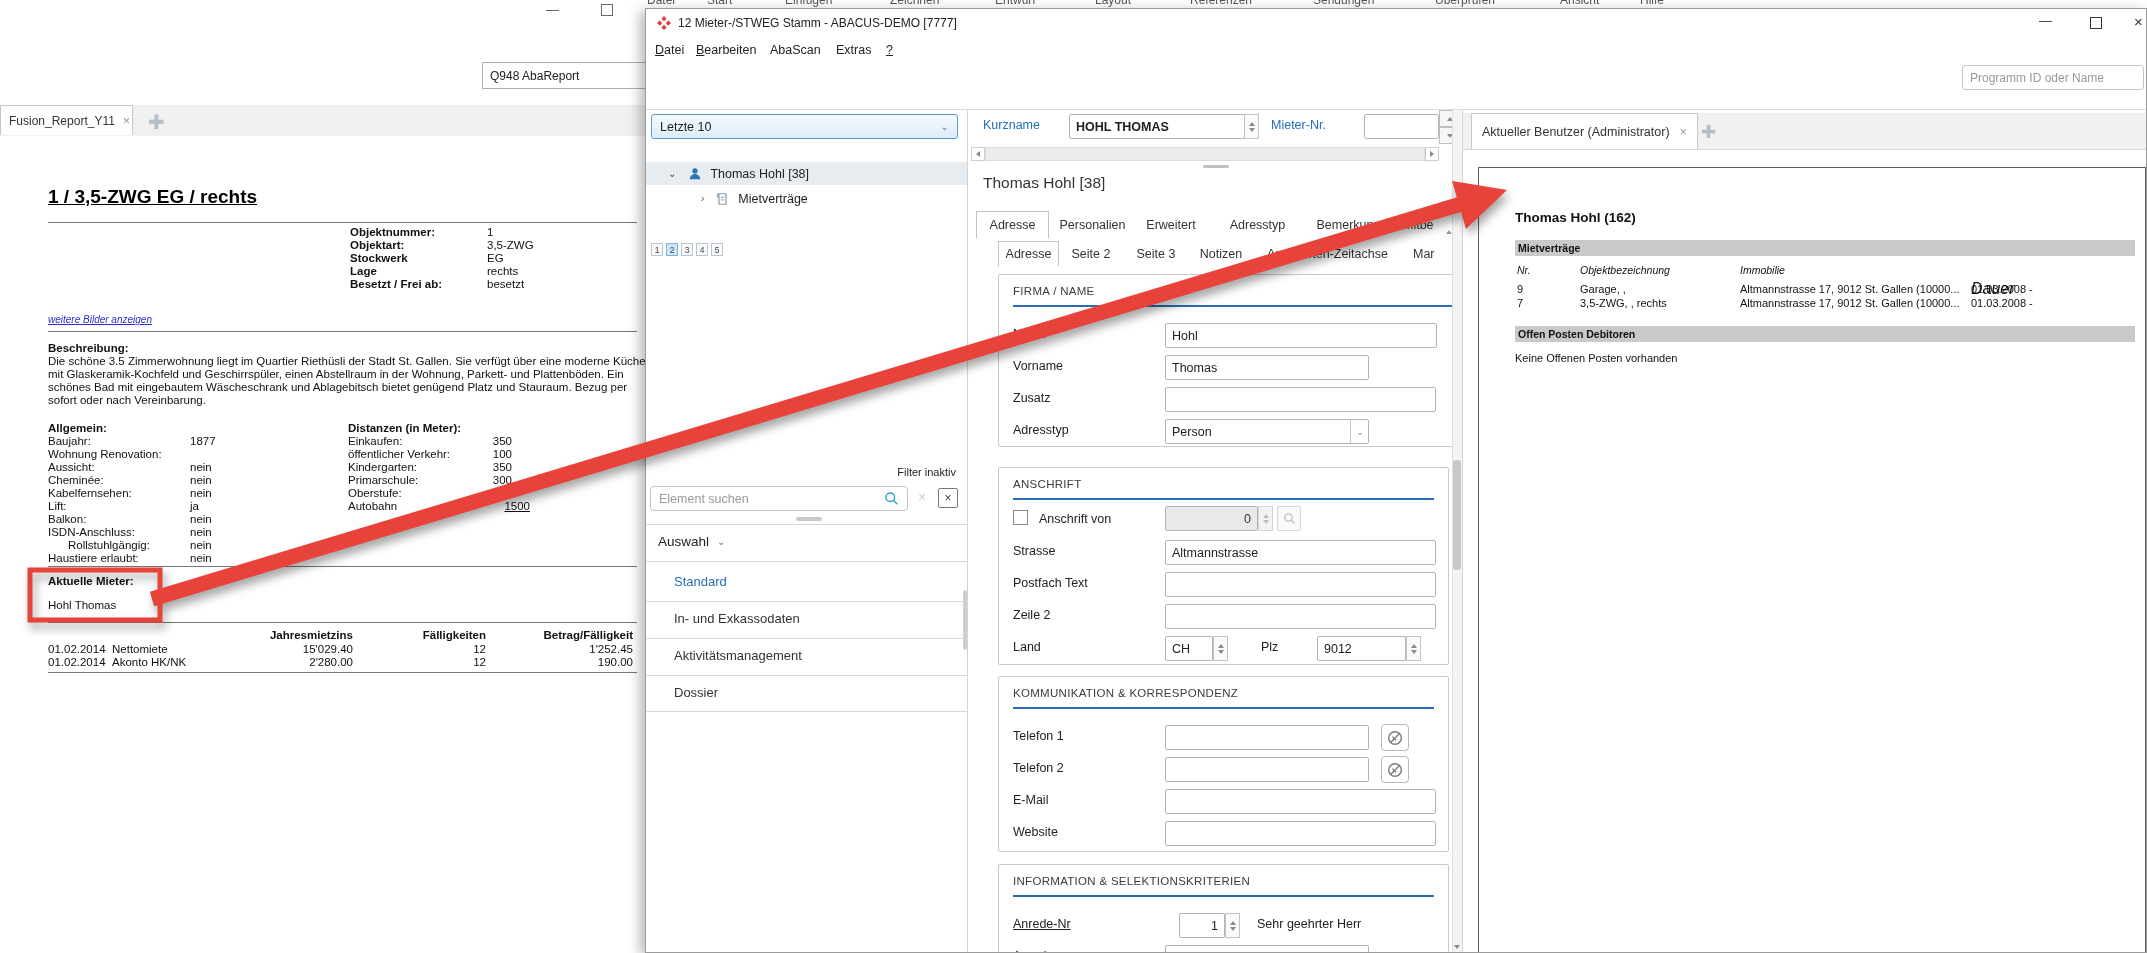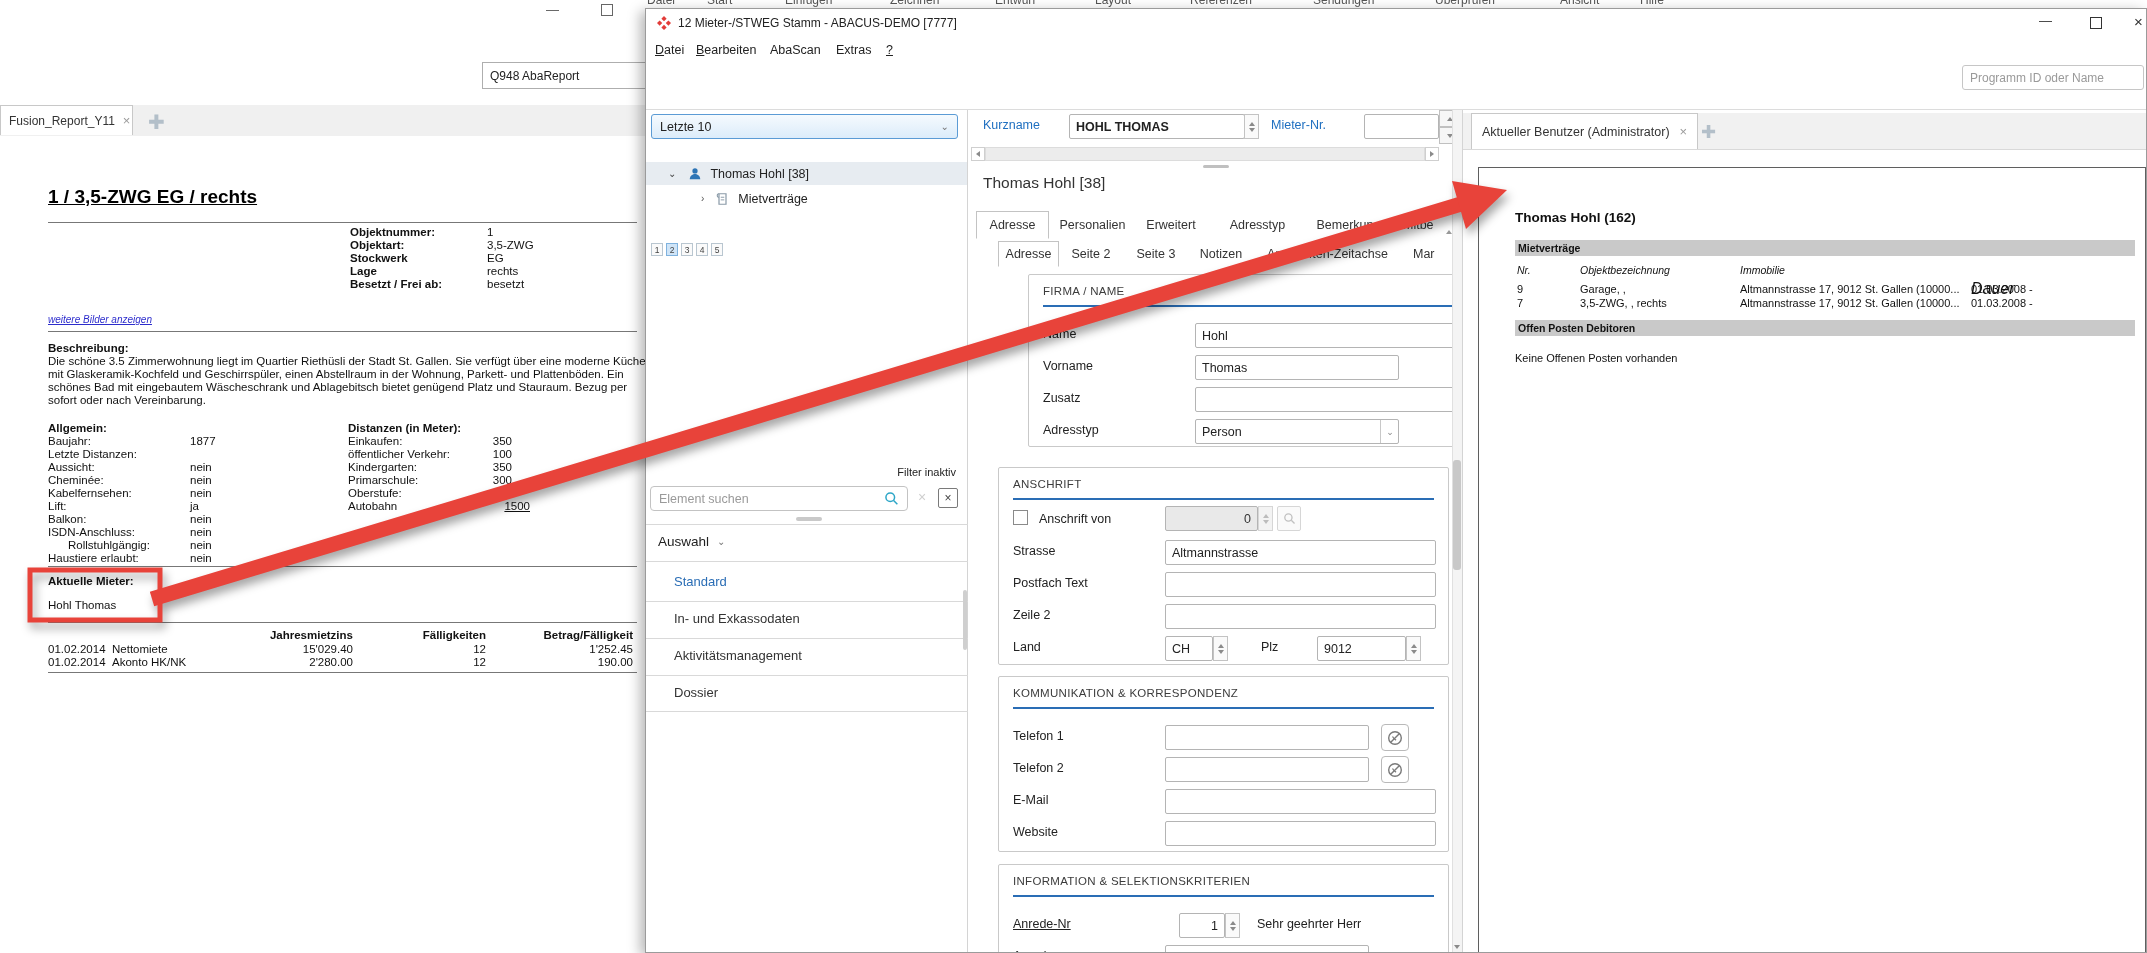--- a/index.html
+++ b/index.html
@@ -95,21 +95,21 @@
 
       <div class="abs rep-text rep-bold" style="left:48px;top:206px;">Beschreibung:</div>
       <div class="abs rep-text" style="left:48px;top:219px;white-space:nowrap;">Die schöne 3.5 Zimmerwohnung liegt im Quartier Riethüsli der Stadt St. Gallen. Sie verfügt über eine moderne Küche</div>
       <div class="abs rep-text" style="left:48px;top:232px;white-space:nowrap;">mit Glaskeramik-Kochfeld und Geschirrspüler, einen Abstellraum in der Wohnung, Parkett- und Plattenböden. Ein</div>
       <div class="abs rep-text" style="left:48px;top:245px;white-space:nowrap;">schönes Bad mit eingebautem Wäscheschrank und Ablagebitsch bietet genügend Platz und Stauraum. Bezug per</div>
       <div class="abs rep-text" style="left:48px;top:258px;white-space:nowrap;">sofort oder nach Vereinbarung.</div>
 
       <div class="abs rep-text rep-bold" style="left:48px;top:286px;">Allgemein:</div>
       <div class="abs rep-text" style="left:48px;top:299px;">Baujahr:</div>
         <div class="abs rep-text" style="left:190px;top:299px;">1877</div>
-      <div class="abs rep-text" style="left:48px;top:312px;">Letzte Distanzen:</div>
+      <div class="abs rep-text" style="left:48px;top:312px;">Wohnung Renovation:</div>
         <div class="abs rep-text" style="left:190px;top:312px;"></div>
       <div class="abs rep-text" style="left:48px;top:325px;">Aussicht:</div>
         <div class="abs rep-text" style="left:190px;top:325px;">nein</div>
       <div class="abs rep-text" style="left:48px;top:338px;">Cheminée:</div>
         <div class="abs rep-text" style="left:190px;top:338px;">nein</div>
       <div class="abs rep-text" style="left:48px;top:351px;">Kabelfernsehen:</div>
         <div class="abs rep-text" style="left:190px;top:351px;">nein</div>
       <div class="abs rep-text" style="left:48px;top:364px;">Lift:</div>
         <div class="abs rep-text" style="left:190px;top:364px;">ja</div>
       <div class="abs rep-text" style="left:48px;top:377px;">Balkon:</div>
@@ -429,21 +429,21 @@
       <div class="t2" style="left:231px;width:44px;top:131px;">
           <span>Notizen</span>
         </div>
       <div class="t2" style="left:298px;width:123px;top:131px;">
           <span>Anschriften-Zeitachse</span>
         </div>
       <div class="t2" style="left:445px;width:28px;top:131px;justify-content:flex-start;">
           <span>Mar</span>
         </div>
 
-      <div class="gbox" style="left:30px;top:164px;width:512px;height:173px;margin-left:30px;">
+      <div class="gbox" style="left:30px;top:164px;width:512px;height:173px;">
         <span class="gtitle">FIRMA / NAME</span>
         <span class="grule"></span>
         <span class="flabel blue" style="top:52px;">Name</span>
         <div class="inp" style="left:166px;top:48px;width:272px;">
             <span>Hohl</span>
           </div>
         <span class="flabel" style="top:84px;">Vorname</span>
         <div class="inp" style="left:166px;top:80px;width:204px;">
             <span>Thomas</span>
           </div>
@@ -581,21 +581,21 @@
         <div class="cell" style="left:261px;top:96px;font-style:italic;font-size:10.5px;">Immobilie</div>
         <div class="cell" style="left:492px;top:112px;font-style:italic;font-size:16px;">Dauer</div>
         <div class="cell" style="left:38px;top:115px;">9</div>
         <div class="cell" style="left:101px;top:115px;">Garage, ,</div>
         <div class="cell" style="left:261px;top:115px;">Altmannstrasse 17, 9012 St. Gallen (10000...</div>
         <div class="cell" style="left:492px;top:115px;">01.03.2008 -</div>
         <div class="cell" style="left:38px;top:129px;">7</div>
         <div class="cell" style="left:101px;top:129px;">3,5-ZWG, , rechts</div>
         <div class="cell" style="left:261px;top:129px;">Altmannstrasse 17, 9012 St. Gallen (10000...</div>
         <div class="cell" style="left:492px;top:129px;">01.03.2008 -</div>
-        <div class="band" style="top:152px;">
+        <div class="band" style="top:158px;">
             <span>Offen Posten Debitoren</span>
           </div>
         <div class="cell" style="left:36px;top:184px;">Keine Offenen Posten vorhanden</div>
       </div>
     </div>
   </div>
 
   <svg class="abs" width="2147" height="953" viewBox="0 0 2147 953" style="left:0;top:0;pointer-events:none;z-index:60;">
     <g style="filter:drop-shadow(3px 6px 5px rgba(0,0,0,0.35));">
       <rect x="30" y="570" width="130" height="50" fill="none" stroke="#e8433a" stroke-width="5"></rect>

